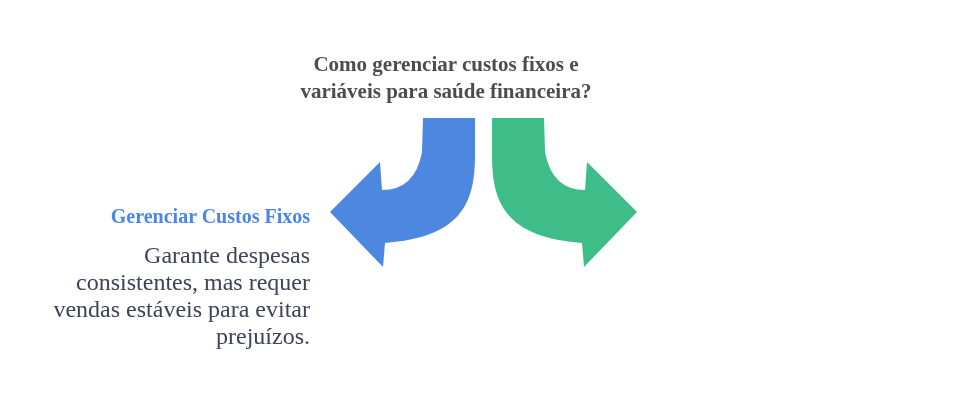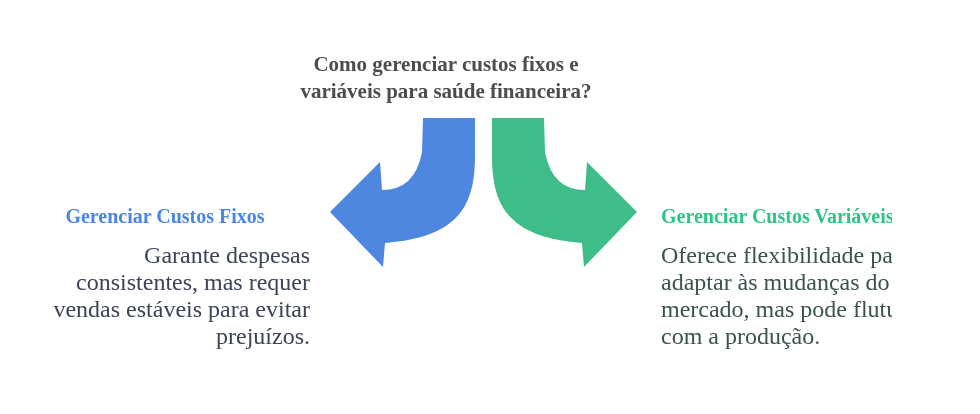--- a/index.html
+++ b/index.html
@@ -26,21 +26,21 @@
     stroke:#ffffff;stroke-width:7;stroke-linejoin:round;
     paint-order:stroke;
   }
   .col{position:absolute;top:203px;}
   .col-left{left:20px;width:290px;text-align:right;}
   .col-right{left:661px;width:300px;text-align:left;}
   .heading{
     font-size:20px;line-height:26px;font-weight:700;
     margin:0 0 13px 0;
   }
-  .heading-left{color:#4a86e8;text-align:center;}
+  .heading-left{color:#4a86e8;}
   .heading-right{color:#2ec487;}
   .body{
     font-size:24px;line-height:27px;font-weight:400;
     margin:0;white-space:pre-line;
   }
   .body-left{color:#3b4358;}
   .body-right{color:#3b544a;}
 </style>
 </head>
 <body>
@@ -58,21 +58,14 @@
   </svg>
 
   <div class="col col-left">
     <div class="heading heading-left">Gerenciar Custos Fixos</div>
     <p class="body body-left">Garante despesas
 consistentes, mas requer
 vendas estáveis para evitar
 prejuízos.</p>
   </div>
 
-  <div class="col col-right">
-    <div class="heading heading-right">Gerenciar Custos Variáveis</div>
-    <p class="body body-right">Oferece flexibilidade para se
-adaptar às mudanças do
-mercado, mas pode flutuar
-com a produção.</p>
-  </div>
 
 </div>
 
 </body></html>

